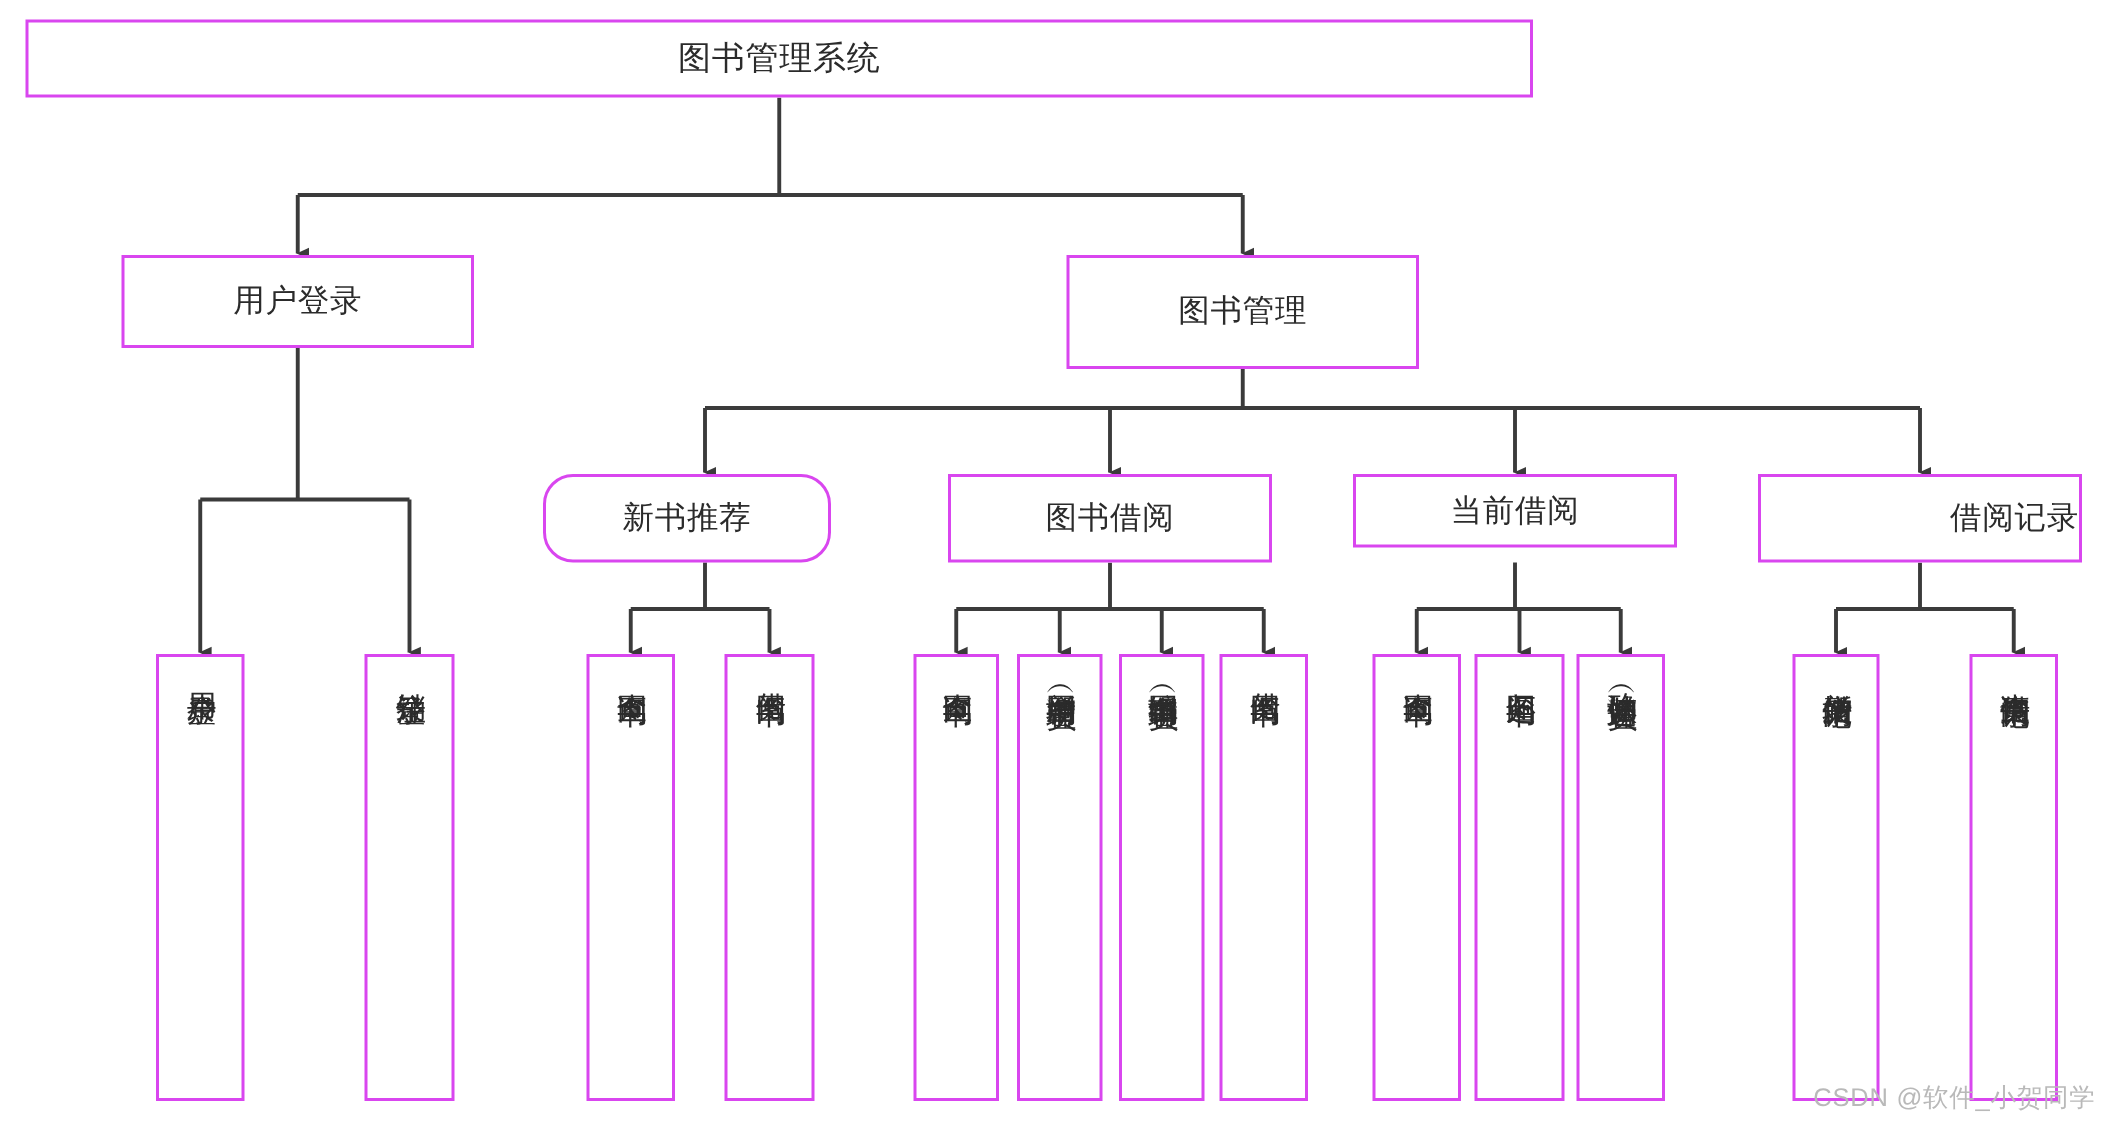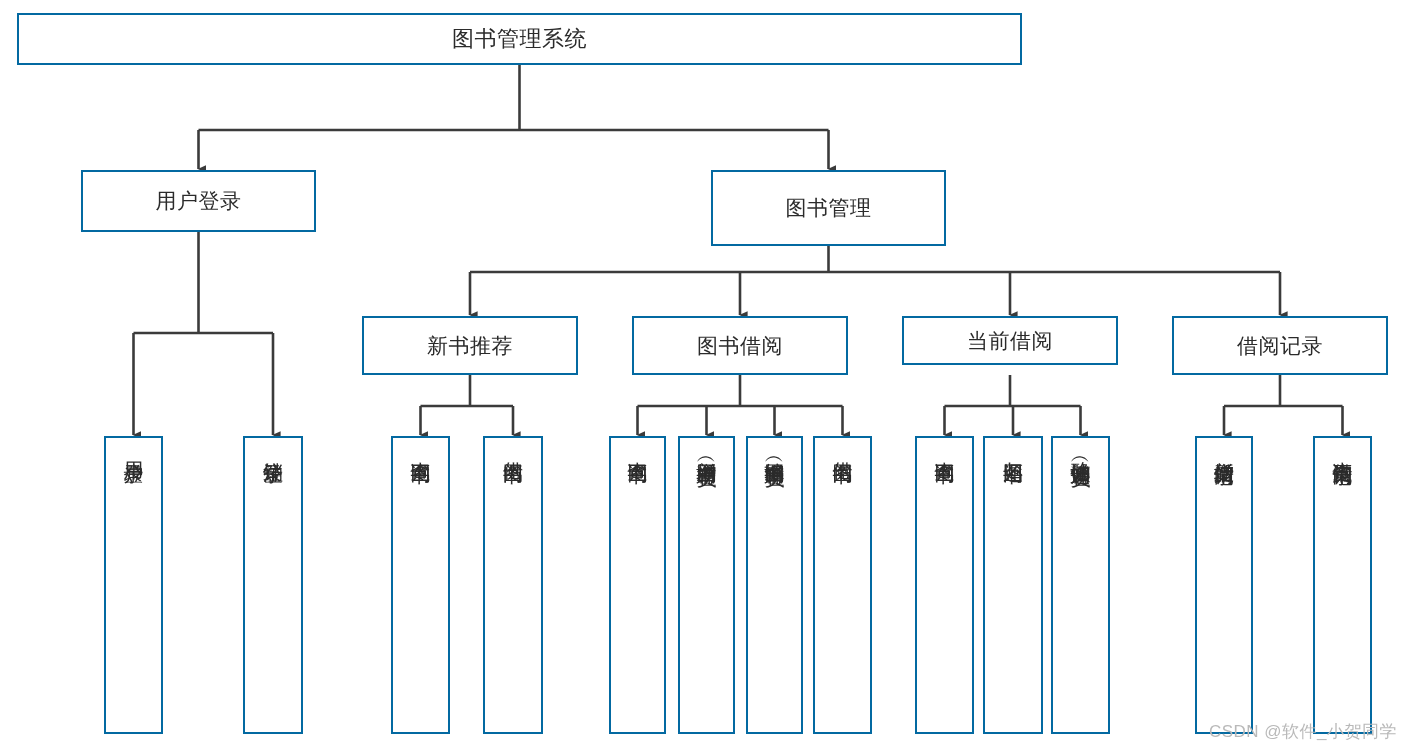--- a/index.html
+++ b/index.html
@@ -23,21 +23,21 @@
     left: 0;
     top: 0;
     width: 1405px;
     height: 747px;
     pointer-events: none;
   }
   .node {
     position: absolute;
     box-sizing: border-box;
     background: #ffffff;
-    border: 2px solid #0369a1;
+    border: 2px solid #d946ef;
     display: flex;
     align-items: center;
     justify-content: center;
     color: #2b2b2b;
   }
   .node .label {
     display: block;
     text-align: center;
     line-height: 1.32;
     white-space: nowrap;
@@ -126,30 +126,30 @@
   <div id="node-layer">
       <div class="node horiz root" style="left: 17px; top: 13px; width: 1005px; height: 52px;">
         <span class="label">图书管理系统</span>
       </div>
       <div class="node horiz" style="left: 81px; top: 170px; width: 235px; height: 62px;">
         <span class="label">用户登录</span>
       </div>
       <div class="node horiz" style="left: 711px; top: 170px; width: 235px; height: 76px;">
         <span class="label">图书管理</span>
       </div>
-      <div class="node horiz" style="left: 362px; top: 316px; width: 216px; height: 59px;">
+      <div class="node horiz" style="left: 362px; top: 316px; width: 192px; height: 59px; border-radius: 20px;">
         <span class="label">新书推荐</span>
       </div>
       <div class="node horiz" style="left: 632px; top: 316px; width: 216px; height: 59px;">
         <span class="label">图书借阅</span>
       </div>
       <div class="node horiz" style="left: 902px; top: 316px; width: 216px; height: 49px;">
         <span class="label">当前借阅</span>
       </div>
-      <div class="node horiz" style="left: 1172px; top: 316px; width: 216px; height: 59px;">
+      <div class="node horiz" style="left: 1172px; top: 316px; width: 216px; height: 59px; justify-content: flex-end;">
         <span class="label">借阅记录</span>
       </div>
       <div class="node vert" style="left: 104px; top: 436px; width: 59px; height: 298px;">
         <span class="label">用户登录</span>
       </div>
       <div class="node vert" style="left: 243px; top: 436px; width: 60px; height: 298px;">
         <span class="label">注销登录</span>
       </div>
       <div class="node vert" style="left: 391px; top: 436px; width: 59px; height: 298px;">
         <span class="label">查询图书</span>

